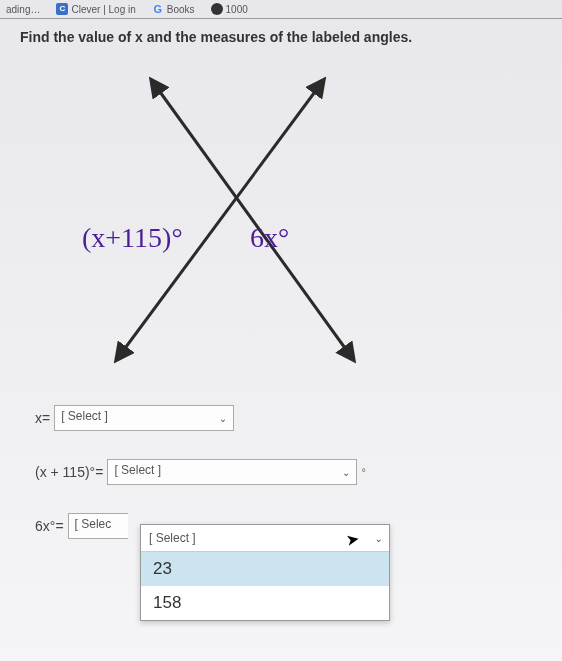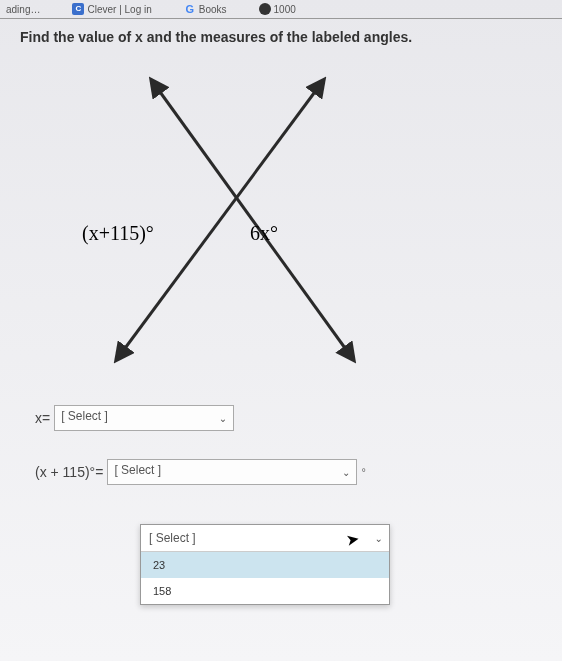--- a/index.html
+++ b/index.html
@@ -10,21 +10,21 @@
       background: linear-gradient(to bottom, #e8e8ec 0%, #f5f5f7 100%);
       overflow: hidden;
       position: relative;
     }
     .top-tabs {
       display: flex;
       height: 18px;
       padding-left: 2px;
       font-size: 10px;
       color: #555;
-      gap: 24px;
+      gap: 8px;
     }
     .tab-item {
       display: flex;
       align-items: center;
       gap: 3px;
       padding: 1px 4px;
     }
     .tab-icon {
       width: 12px;
       height: 12px;
@@ -64,23 +64,23 @@
     .diagram {
       position: relative;
       width: 300px;
       height: 300px;
       margin-left: 60px;
       margin-bottom: 40px;
     }
     .diagram svg { position: absolute; top: 0; left: 0; }
     .angle-label {
       position: absolute;
-      font-size: 20px;
+      font-size: 28px;
       font-family: 'Times New Roman', serif;
-      color: #000000;
+      color: #4c1d95;
     }
     .label-left { top: 157px; left: 2px; }
     .label-right { top: 157px; left: 158px; margin-left: 12px; }
     .answers {
       padding-left: 15px;
       font-size: 14px;
       color: #444;
     }
     .answer-row {
       display: flex;
@@ -122,21 +122,21 @@
     }
     .dropdown-head {
       padding: 6px 8px;
       font-size: 12px;
       color: #555;
       border-bottom: 1px solid #ccc;
       position: relative;
     }
     .dropdown-item {
       padding: 7px 12px;
-      font-size: 11px;
+      font-size: 17px;
       color: #333;
     }
     .dropdown-item.highlighted {
       background: #cce4ef;
     }
     .degree-after {
       font-size: 11px;
       color: #666;
       margin-left: 4px;
     }
@@ -200,20 +200,26 @@
 
     <div class="answer-row">
       <span class="expr">(x + 115)°=</span>
       <div class="select-box" style="width:250px">
         <span>[ Select ]</span>
         <span class="select-caret">⌄</span>
       </div>
       <span class="degree-after">°</span>
     </div>
 
+    <div class="answer-row" style="margin-bottom:0">
+      <span class="expr">6x°=</span>
+      <div class="select-box" style="width:60px;border-right:none">
+        <span>[ Selec</span>
+      </div>
+    </div>
   </div>
 </div>
 
 <div class="dropdown-open">
   <div class="dropdown-head">
     <span>[ Select ]</span>
     <span class="select-caret">⌄</span>
   </div>
   <div class="dropdown-item highlighted">23</div>
   <div class="dropdown-item">158</div>

